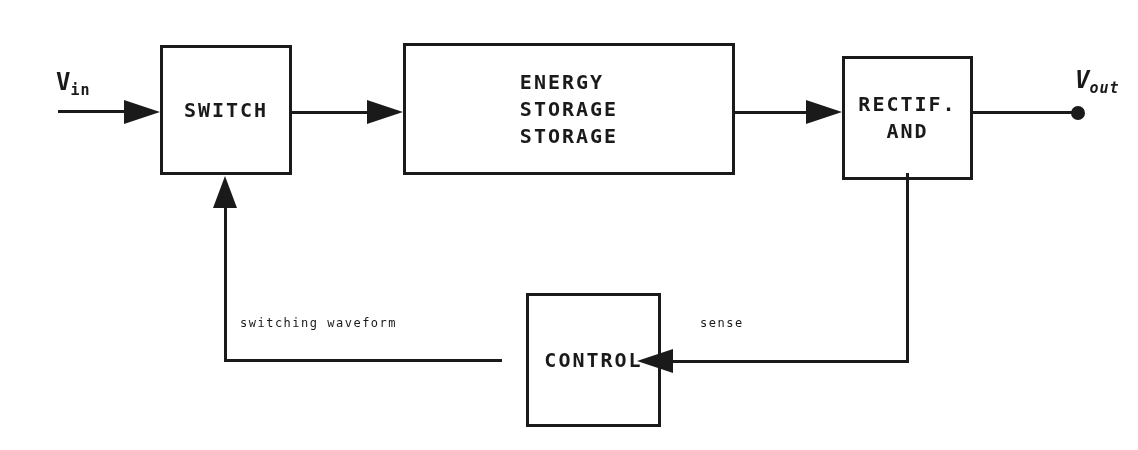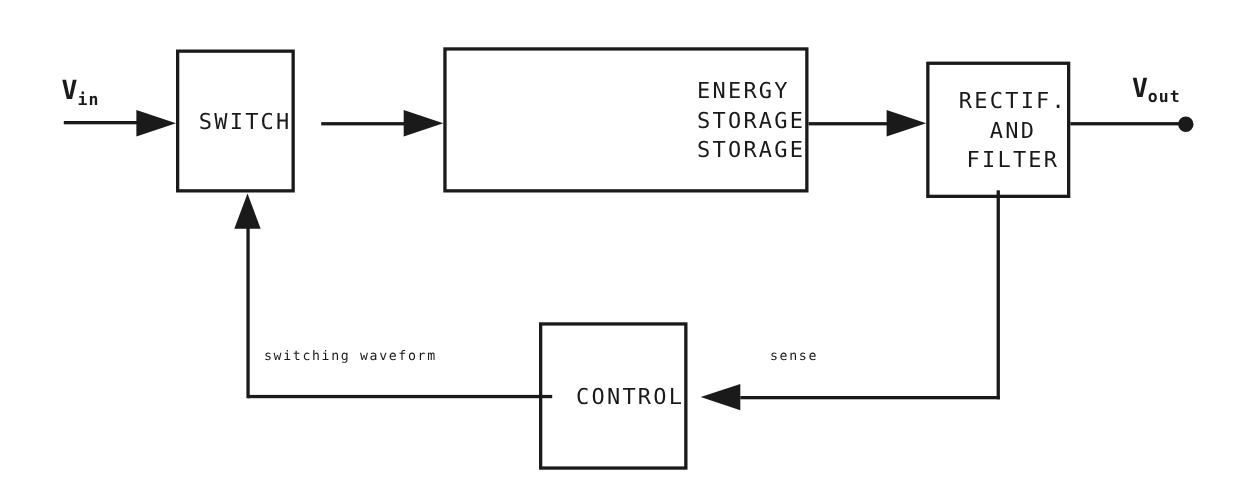--- a/index.html
+++ b/index.html
@@ -21,32 +21,33 @@
     overflow: hidden;
   }
   
   .block {
     position: absolute;
     border: 3px solid var(--ink);
     background: var(--bg);
     box-sizing: border-box;
     display: flex;
     align-items: center;
-    justify-content: flex-end;
+    justify-content: center;
     font-size: 20px;
     letter-spacing: 2px;
     line-height: 27px;
     text-align: center;
+    font-weight: bold;
   }
   .block .lines { text-align: left; }
   .block .lines.centered { text-align: center; }
-  #switch-box  { left: 160px; top: 45px;  width: 108px; height: 130px; }
+  #switch-box  { left: 160px; top: 45px;  width: 132px; height: 130px; }
   #energy-box  { left: 403px; top: 43px;  width: 332px; height: 132px; }
   #rectif-box  { left: 842px; top: 56px;  width: 131px; height: 124px; }
-  #control-box { left: 490px; top: 293px; width: 135px; height: 134px; }
+  #control-box { left: 526px; top: 293px; width: 135px; height: 134px; }
   
   .wire { position: absolute; background: var(--ink); }
   .h { height: 3px; }
   .v { width: 3px; }
   #wire-vin          { left: 58px;  top: 110px; width: 70px;  }
   #wire-sw-energy    { left: 292px; top: 111px; width: 78px;  }
   #wire-energy-rect  { left: 735px; top: 111px; width: 74px;  }
   #wire-rect-vout    { left: 973px; top: 111px; width: 102px; }
   #wire-rect-down    { left: 906px; top: 173px; height: 190px; }
   #wire-sense        { left: 673px; top: 360px; width: 236px; }
@@ -79,21 +80,21 @@
     white-space: nowrap;
   }
   .sig sub {
     font-size: 15px;
     font-weight: bold;
     vertical-align: -5px;
     letter-spacing: 1px;
     margin-top: 24px;
   }
   #vin-label  { left: 56px;   top: 68px; }
-  #vout-label { left: 1029px; top: 66px; }
+  #vout-label { left: 1075px; top: 66px; font-style: italic; }
   .edge-label {
     position: absolute;
     font-size: 12px;
     letter-spacing: 1.5px;
     white-space: nowrap;
   }
   #switching-waveform-label { left: 240px; top: 316px; }
   #sense-label              { left: 700px; top: 316px; }
 </style>
 </head>
@@ -110,21 +111,20 @@
       <div>ENERGY</div>
       <div>STORAGE</div>
       <div>STORAGE</div>
     </div>
   </div>
 
   <div class="block" id="rectif-box">
     <div class="lines centered">
       <div>RECTIF.</div>
       <div>AND</div>
-      <div>FILTER</div>
     </div>
   </div>
 
   <div class="block" id="control-box">
     <span>CONTROL</span>
   </div>
 
   <div class="wire h" id="wire-vin"></div>
   <div class="wire h" id="wire-sw-energy"></div>
   <div class="wire h" id="wire-energy-rect"></div>

